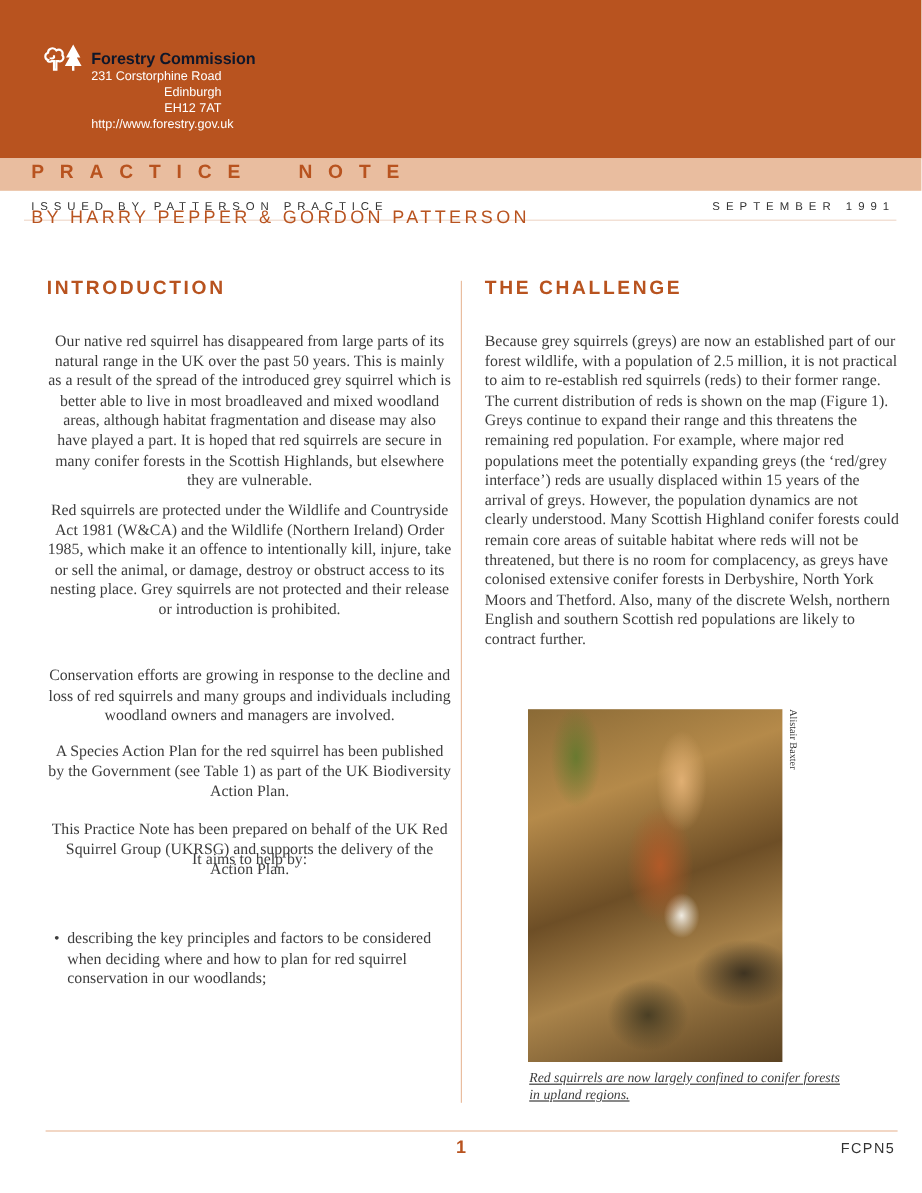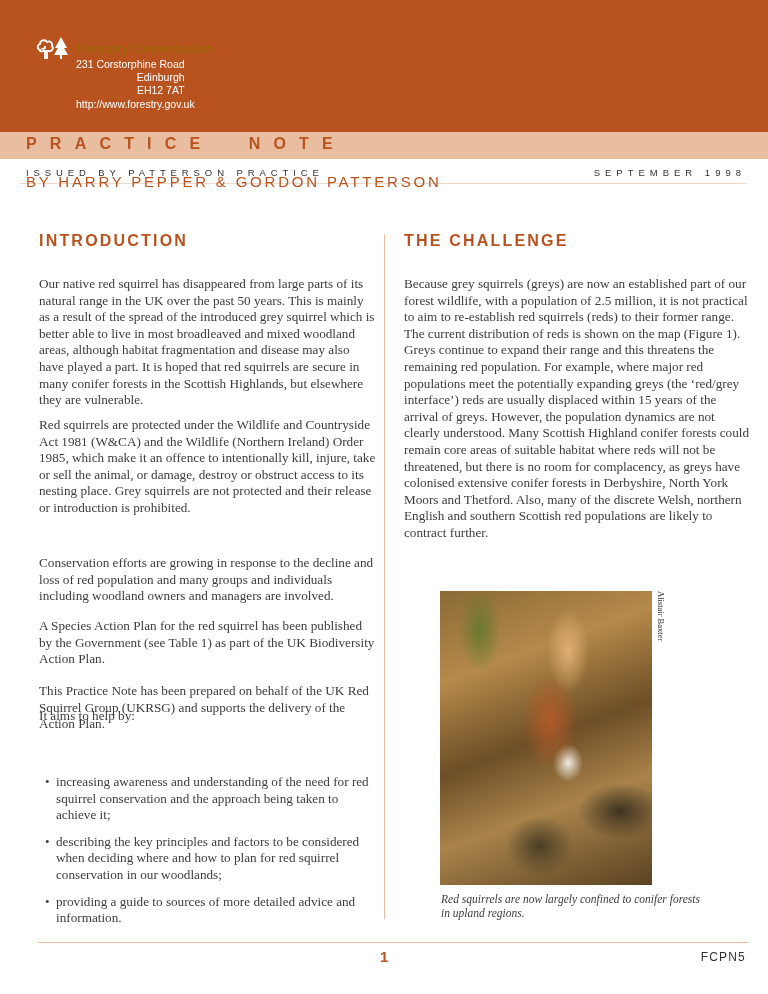--- a/index.html
+++ b/index.html
@@ -2,56 +2,56 @@
 <html><head>
 <meta charset="utf-8">
 <style>
   * { margin: 0; padding: 0; box-sizing: border-box; }
   html, body { width: 768px; height: 994px; background: #ffffff; overflow: hidden; }
   body { position: relative; font-family: "DejaVu Serif", serif; color: #3a3a3a; }
 
   .top-band { position: absolute; left: 0; top: 0; width: 768px; height: 132px; background: #b8531f; }
   .logo { position: absolute; left: 36px; top: 36px; display: flex; align-items: center; }
   .logo svg { width: 36px; height: 24px; }
-  .logo-name { font-family: "Liberation Sans", sans-serif; font-weight: bold; font-size: 13.5px; color: #a16207; margin-left: 4px; letter-spacing: -0.1px; }
+  .logo-name { font-family: "Liberation Sans", sans-serif; font-weight: bold; font-size: 13.5px; color: #0f172a; margin-left: 4px; letter-spacing: -0.1px; }
   .address { position: absolute; left: 76px; top: 58px; font-family: "Liberation Sans", sans-serif; font-size: 10.5px; line-height: 13px; color: #fff; text-align: right; }
   .url { position: absolute; left: 76px; top: 98px; font-family: "Liberation Sans", sans-serif; font-size: 10.5px; color: #fff; }
   .doc-title { position: absolute; left: 405px; top: 30px; font-family: "Liberation Serif", serif; font-size: 42px; line-height: 45px; color: #fff; letter-spacing: 0.6px; }
 
   .peach-band { position: absolute; left: 0; top: 132px; width: 768px; height: 27px; background: #e9bd9f; }
   .practice-note { position: absolute; left: 26px; top: 135px; font-family: "Liberation Sans", sans-serif; font-weight: bold; font-size: 16px; color: #b8531f; letter-spacing: 13.2px; white-space: pre; }
 
   .issued { position: absolute; left: 26px; top: 167px; font-family: "Liberation Sans", sans-serif; font-size: 9.5px; color: #333; letter-spacing: 4.9px; }
   .date { position: absolute; right: 22px; top: 167px; font-family: "Liberation Sans", sans-serif; font-size: 9.5px; color: #333; letter-spacing: 5px; }
   .rule-top { position: absolute; left: 20px; top: 183px; width: 727px; height: 1px; background: #efd9cb; }
   .authors { position: absolute; left: 26px; top: 173px; font-family: "Liberation Sans", sans-serif; font-size: 15px; color: #b8531f; letter-spacing: 2.8px; text-align: right; }
 
   .col-divider { position: absolute; left: 384px; top: 234px; width: 1px; height: 685px; background: #e9bd9f; }
 
   .section-head { position: absolute; font-family: "Liberation Sans", sans-serif; font-weight: bold; font-size: 16px; color: #b8531f; letter-spacing: 2.2px; }
   .para { position: absolute; font-family: "Liberation Serif", serif; font-size: 13.2px; line-height: 16.6px; color: #3c3c3c; }
-  .left { left: 39px; width: 338px; }
+  .left { left: 39px; width: 338px; text-align: center; }
   .right { left: 404px; width: 346px; }
 
   .bullets { position: absolute; left: 45px; width: 330px; list-style: none; }
   .bullets li { position: relative; padding-left: 11px; font-family: "Liberation Serif", serif; font-size: 13.2px; line-height: 16.6px; color: #3c3c3c; margin-bottom: 10px; }
   .bullets li::before { content: "\2022"; position: absolute; left: 0; top: 0; }
 
   .photo { position: absolute; left: 440px; top: 591px; width: 212px; height: 294px; overflow: hidden;
     background:
       radial-gradient(ellipse 30px 60px at 128px 60px, rgba(230,180,120,0.9), transparent 70%),
       radial-gradient(ellipse 40px 70px at 110px 130px, rgba(180,90,40,0.95), transparent 70%),
       radial-gradient(ellipse 20px 25px at 128px 172px, rgba(240,235,225,1), transparent 75%),
       radial-gradient(ellipse 45px 40px at 100px 255px, rgba(70,60,35,0.95), transparent 75%),
       radial-gradient(ellipse 30px 60px at 40px 40px, rgba(80,120,40,0.7), transparent 70%),
       radial-gradient(ellipse 60px 40px at 180px 220px, rgba(40,35,25,0.8), transparent 70%),
       linear-gradient(160deg, #8a6a36 0%, #b58a4a 25%, #6d4e26 50%, #a9834a 70%, #5a4222 100%);
   }
   .photo-credit { position: absolute; left: 656px; top: 591px; font-family: "Liberation Serif", serif; font-size: 8.5px; color: #333; writing-mode: vertical-rl; }
-  .caption { position: absolute; left: 441px; top: 892px; width: 260px; font-family: "Liberation Serif", serif; font-style: italic; font-size: 11.5px; line-height: 14px; color: #3c3c3c; }
+  .caption { position: absolute; left: 441px; top: 892px; width: 260px; font-family: "Liberation Serif", serif; font-style: italic; font-size: 11.5px; line-height: 14px; color: #3c3c3c; text-decoration: underline; }
 
   .rule-bottom { position: absolute; left: 38px; top: 942px; width: 710px; height: 1px; background: #e9bd9f; }
   .page-num { position: absolute; left: 380px; top: 948px; font-family: "Liberation Sans", sans-serif; font-weight: bold; font-size: 15px; color: #b8531f; }
   .doc-code { position: absolute; right: 22px; top: 950px; font-family: "Liberation Sans", sans-serif; font-size: 12px; color: #333; letter-spacing: 1.2px; }
 </style>
 </head>
 <body>
 
 <div class="top-band"></div>
 
@@ -70,38 +70,36 @@
 </div>
 <div class="url">http://www.forestry.gov.uk</div>
 
 <div class="doc-title">
 </div>
 
 <div class="peach-band"></div>
 <div class="practice-note">PRACTICE  NOTE</div>
 
 <div class="issued">ISSUED BY PATTERSON PRACTICE</div>
-<div class="date">SEPTEMBER 1998</div>
+<div class="date">SEPTEMBER 1991</div>
 <div class="rule-top"></div>
 <div class="authors">BY HARRY PEPPER &amp; GORDON PATTERSON</div>
 
 <div class="col-divider"></div>
 
 <div class="section-head" style="left:39px; top:232px;">INTRODUCTION</div>
 <p class="para left" style="top:276px;">Our native red squirrel has disappeared from large parts of its natural range in the UK over the past 50 years. This is mainly as a result of the spread of the introduced grey squirrel which is better able to live in most broadleaved and mixed woodland areas, although habitat fragmentation and disease may also have played a part. It is hoped that red squirrels are secure in many conifer forests in the Scottish Highlands, but elsewhere they are vulnerable.</p>
 <p class="para left" style="top:417px;">Red squirrels are protected under the Wildlife and Countryside Act 1981 (W&amp;CA) and the Wildlife (Northern Ireland) Order 1985, which make it an offence to intentionally kill, injure, take or sell the animal, or damage, destroy or obstruct access to its nesting place. Grey squirrels are not protected and their release or introduction is prohibited.</p>
-<p class="para left" style="top:555px;">Conservation efforts are growing in response to the decline and loss of red population and many groups and individuals including woodland owners and managers are involved.</p>
+<p class="para left" style="top:555px;">Conservation efforts are growing in response to the decline and loss of red squirrels and many groups and individuals including woodland owners and managers are involved.</p>
 <p class="para left" style="top:618px;">A Species Action Plan for the red squirrel has been published by the Government (see Table 1) as part of the UK Biodiversity Action Plan.</p>
 <p class="para left" style="top:683px;">This Practice Note has been prepared on behalf of the UK Red Squirrel Group (UKRSG) and supports the delivery of the Action Plan.</p>
 <p class="para left" style="top:708px;">It aims to help by:</p>
 
 <ul class="bullets" style="top:774px;">
-  <li>increasing awareness and understanding of the need for red squirrel conservation and the approach being taken to achieve it;</li>
   <li>describing the key principles and factors to be considered when deciding where and how to plan for red squirrel conservation in our woodlands;</li>
-  <li>providing a guide to sources of more detailed advice and information.</li>
 </ul>
 
 <div class="section-head" style="left:404px; top:232px;">THE CHALLENGE</div>
 <p class="para right" style="top:276px;">Because grey squirrels (greys) are now an established part of our forest wildlife, with a population of 2.5 million, it is not practical to aim to re-establish red squirrels (reds) to their former range. The current distribution of reds is shown on the map (Figure 1). Greys continue to expand their range and this threatens the remaining red population. For example, where major red populations meet the potentially expanding greys (the ‘red/grey interface’) reds are usually displaced within 15 years of the arrival of greys. However, the population dynamics are not clearly understood. Many Scottish Highland conifer forests could remain core areas of suitable habitat where reds will not be threatened, but there is no room for complacency, as greys have colonised extensive conifer forests in Derbyshire, North York Moors and Thetford. Also, many of the discrete Welsh, northern English and southern Scottish red populations are likely to contract further.</p>
 
 <div class="photo"></div>
 <div class="photo-credit">Alistair Baxter</div>
 <div class="caption">Red squirrels are now largely confined to conifer forests in upland regions.</div>
 
 <div class="rule-bottom"></div>

